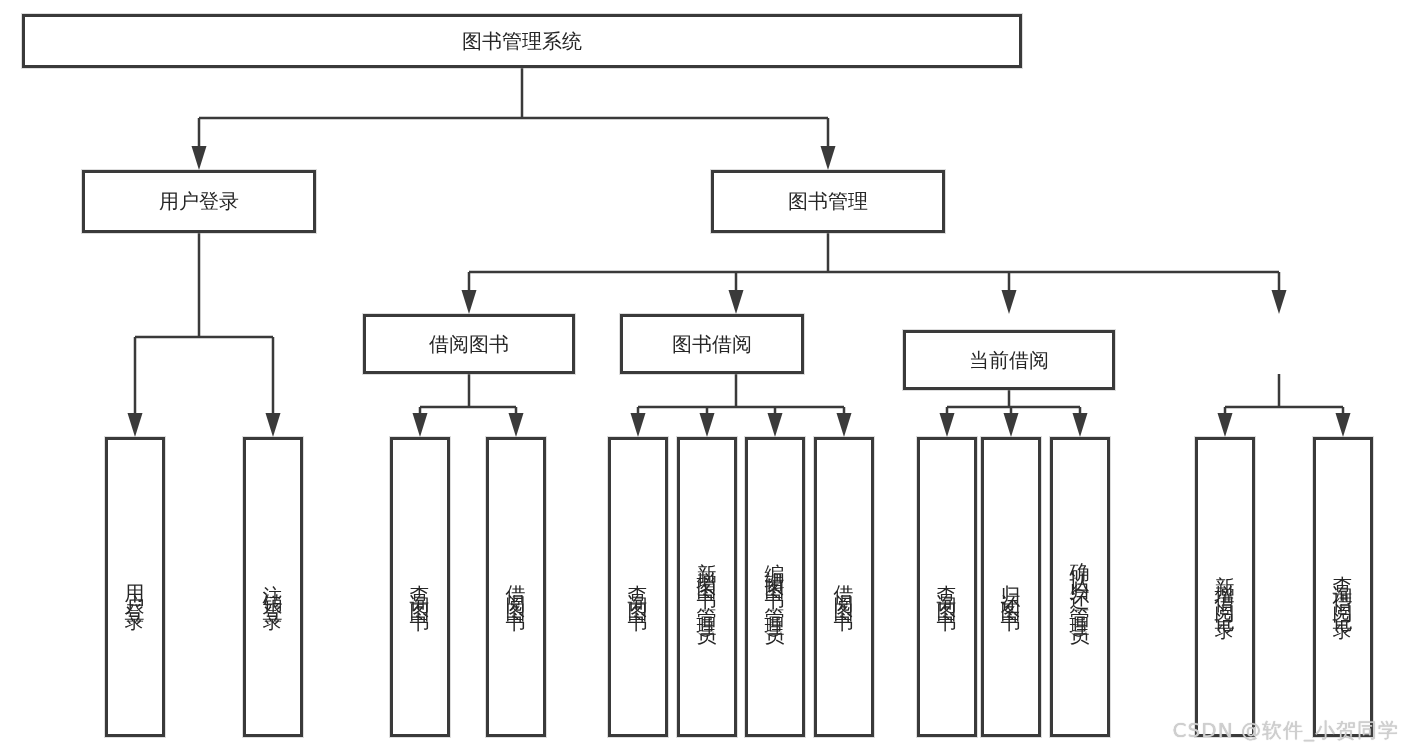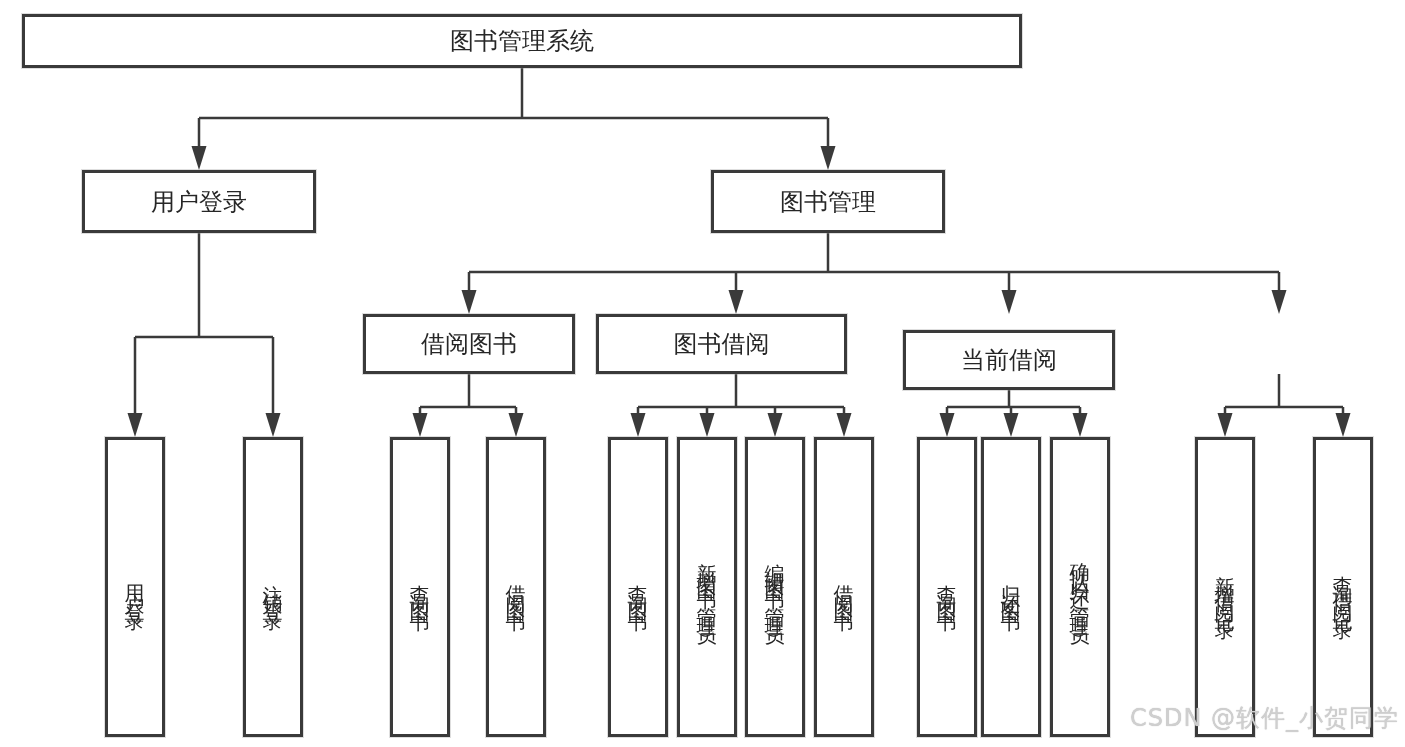--- a/index.html
+++ b/index.html
@@ -17,37 +17,37 @@
     width: 1405px; height: 747px;
   }
   .node {
     position: absolute;
     background: #ffffff;
     border: 3px solid #3a3a3a;
     box-sizing: border-box;
     display: flex;
     align-items: center;
     justify-content: center;
-    font-size: 24px;
+    font-size: 20px;
     color: #262626;
     text-align: center;
     box-shadow: 0 0 0 1px rgba(160,160,160,0.35);
   }
   .vnode { font-size: 20px; }
   .vnode .vtext {
     writing-mode: vertical-rl;
     text-orientation: mixed;
     letter-spacing: 9px;
     line-height: 1.1;
   }
   .watermark {
     position: absolute;
     right: 6px;
-    bottom: 13px;
-    font-size: 24px;
+    bottom: 3px;
+    font-size: 20px;
     color: #cfcfcf;
     text-shadow: 0 0 1px #b5b5b5;
     letter-spacing: 1px;
     white-space: nowrap;
     z-index: 10;
   }
 </style>
 </head>
 <body>
 
@@ -100,21 +100,21 @@
   <div class="node" style="left:82px; top:170px; width:234px; height:63px;">
     <span>用户登录</span>
   </div>
   <div class="node" style="left:711px; top:170px; width:234px; height:63px;">
     <span>图书管理</span>
   </div>
 
   <div class="node" style="left:363px; top:314px; width:212px; height:60px;">
     <span>借阅图书</span>
   </div>
-  <div class="node" style="left:596px; top:314px; width:251px; height:60px;">
+  <div class="node" style="left:620px; top:314px; width:184px; height:60px;">
     <span>图书借阅</span>
   </div>
   <div class="node" style="left:903px; top:330px; width:212px; height:60px;">
     <span>当前借阅</span>
   </div>
 
   <div class="node vnode" style="left:105px; top:437px; width:60px; height:300px;">
     <span class="vtext">用户登录</span>
   </div>
   <div class="node vnode" style="left:243px; top:437px; width:60px; height:300px;">

